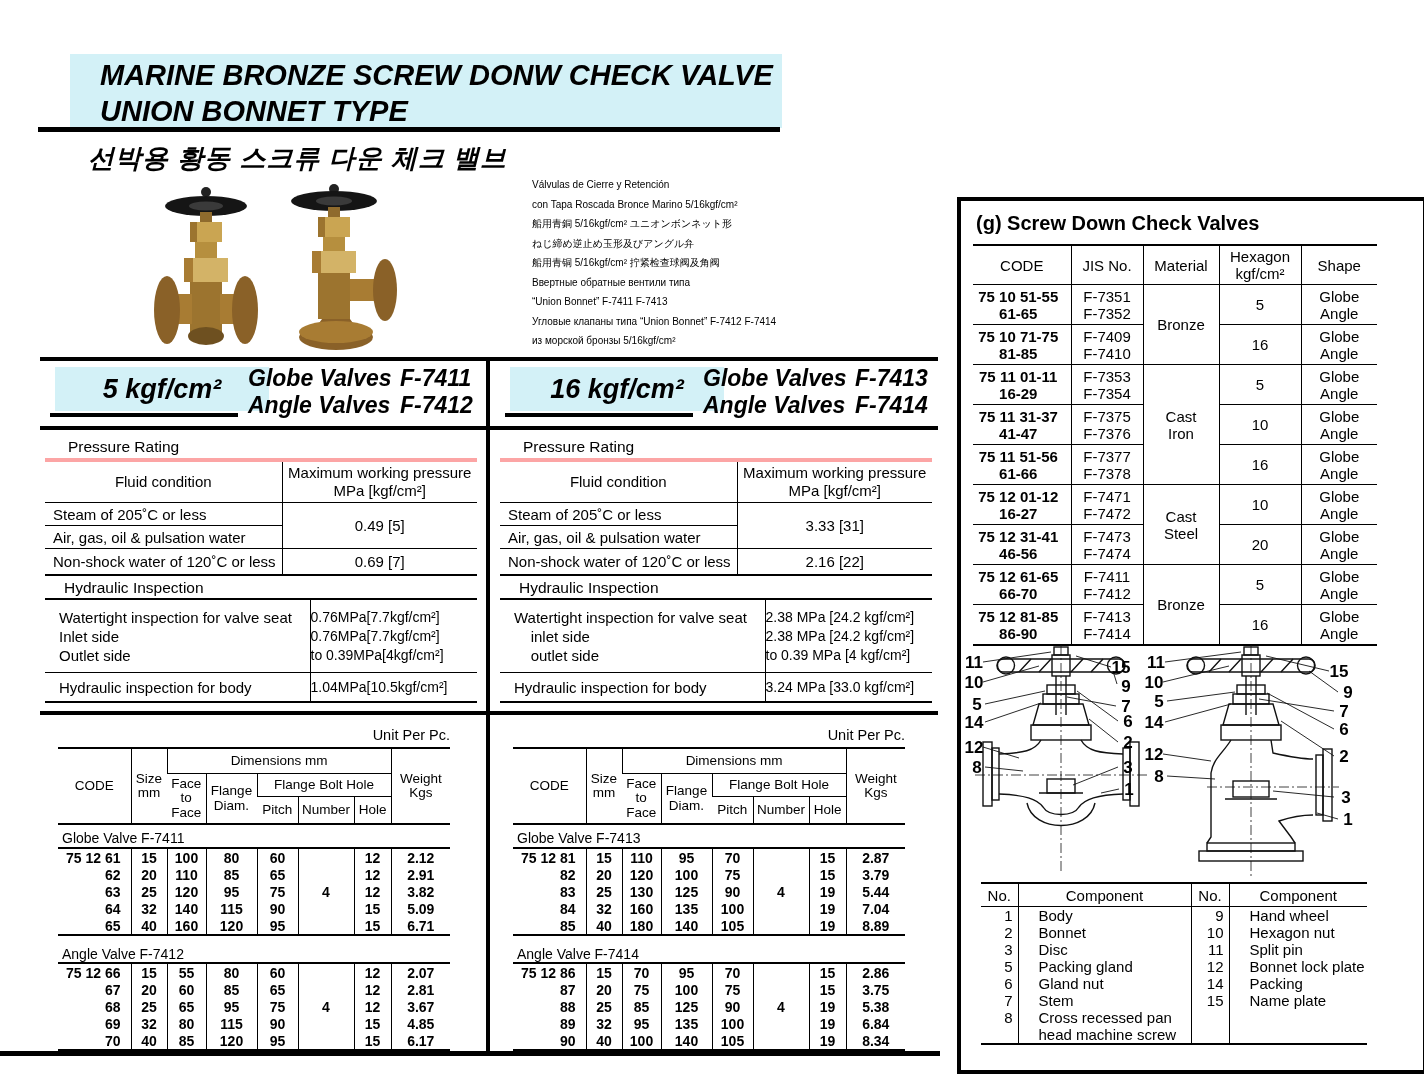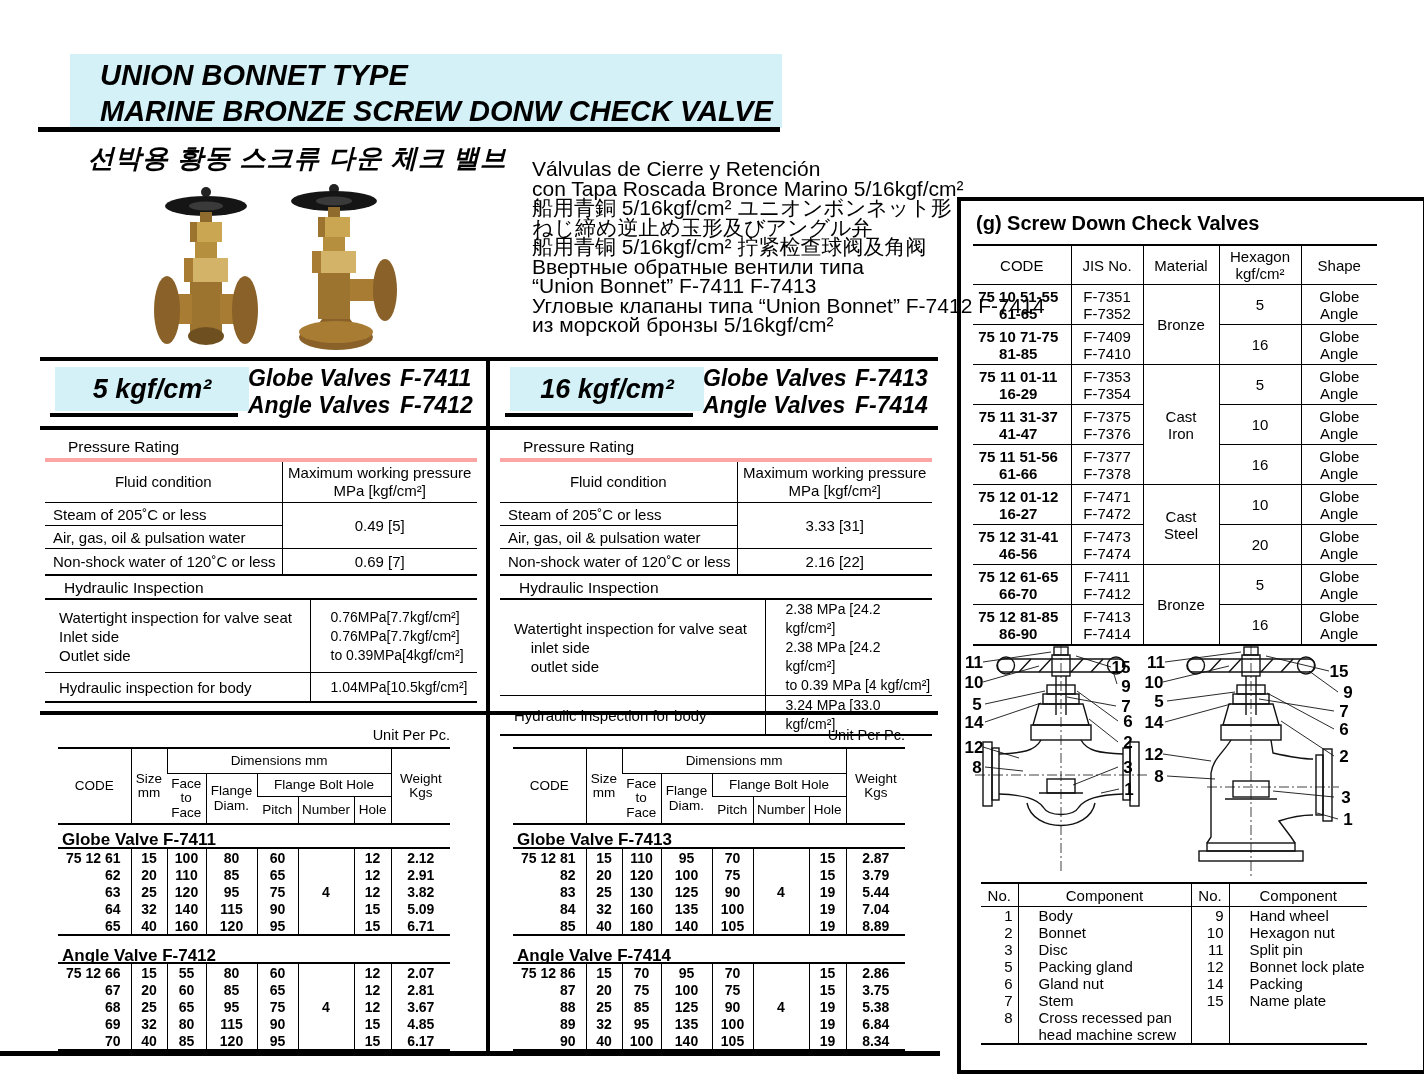--- a/index.html
+++ b/index.html
@@ -6,60 +6,60 @@
   .page{position:relative;width:1424px;height:1088px;background:#fff;color:#000;
         font-family:"Liberation Sans",sans-serif;overflow:hidden}
   .abs{position:absolute}
   .rule{position:absolute;background:#000}
   .pre{white-space:pre-line}
 
   
   .title-block{position:absolute;left:70px;top:54px;width:712px;height:74px;background:#d3f1f7;
                font-weight:bold;font-style:italic;font-size:29px;line-height:36px;padding:3px 0 0 30px;box-sizing:border-box}
   .korean{position:absolute;left:88px;top:141px;font-weight:bold;font-style:italic;font-size:26px;letter-spacing:1px}
-  .desc{position:absolute;left:532px;top:159px;font-size:21px;line-height:19.5px}
+  .desc{position:absolute;left:532px;top:175px;font-size:10px;line-height:19.5px}
 
   
   .section{position:absolute;top:0;width:485px;height:1088px}
-  .badge{position:absolute;left:55px;top:367px;width:194px;height:44px;background:#d3f1f7;
+  .badge{position:absolute;left:55px;top:367px;width:214px;height:44px;background:#d3f1f7;
          font-weight:bold;font-style:italic;font-size:27px;line-height:44px;text-align:center}
   .badge-rule{position:absolute;left:50px;top:413px;width:188px;height:4px;background:#000}
   .valve-codes{position:absolute;left:248px;top:365px;font-weight:bold;font-style:italic;font-size:23px;line-height:27px}
   .valve-codes .vname{display:inline-block;width:152px}
   .tbl-title{position:absolute;font-size:15.5px}
 
   table{border-collapse:collapse;table-layout:fixed;position:absolute}
   td{padding:0;vertical-align:middle}
 
   .rtable{left:45px;top:458px;width:432px;border-top:4px solid #fca5a5;border-bottom:2px solid #000;font-size:15px}
   .rtable td{height:22px}
   .rtable tr.rh td{height:40px;border-bottom:1px solid #000;text-align:center;line-height:18px}
   .rtable td.fl{padding-left:8px}
   .rtable td.v{border-left:1px solid #000;text-align:center}
   .rtable td.bb1{border-bottom:1px solid #000}
   .rtable tr.r3 td{height:25px}
 
   .ytable{left:45px;top:598px;width:432px;border-top:2px solid #000;border-bottom:2px solid #000;font-size:15px}
   .ytable td.lab{padding-left:14px;line-height:19px}
-  .ytable td.val{border-left:1px solid #000;padding-left:20px;font-size:14px;line-height:19px}
+  .ytable td.val{border-left:1px solid #000;padding-left:0;font-size:14px;line-height:19px}
   .ytable tr.y1 td{height:72px;border-bottom:1px solid #000}
   .ytable tr.y2 td{height:28px}
 
   .unit{position:absolute;left:45px;top:727px;width:405px;text-align:right;font-size:14.5px}
 
   .htable{left:58px;top:747px;width:392px;border-top:2px solid #000;border-bottom:2px solid #000;
           font-size:13.5px;text-align:center;line-height:14.5px}
   .htable td{border-left:1px solid #000}
   .htable td:first-child{border-left:none}
   .htable td.bb{border-bottom:1px solid #000}
   .htable tr.h1 td{height:24px}
   .htable tr.h2 td{height:22px}
   .htable tr.h3 td{height:26px}
 
-  .vtitle{position:absolute;font-weight:bold;font-size:17px}
+  .vtitle{position:absolute;font-weight:normal;font-size:14px}
   .dtable{width:392px;border-top:2px solid #000;border-bottom:2px solid #000;
           font-weight:bold;font-size:14px;text-align:center}
   .dtable td{border-left:1px solid #000;height:17px}
   .dtable td:first-child{border-left:none}
   .dtable td.code{text-align:right;padding-right:10px}
 
   
   .panel{position:absolute;left:957px;top:197px;width:470px;height:877px;border:4px solid #000;box-sizing:border-box}
   .panel-title{position:absolute;left:15px;top:11px;font-weight:bold;font-size:20px}
   .gtable{left:12px;top:43px;width:404px;border-top:2px solid #000;border-bottom:2px solid #000;
@@ -78,22 +78,22 @@
   .ctable td.cn{text-align:right;padding-right:5px}
   .ctable td.cc{padding-left:20px}
   .ctable tr.cr td{height:17px}
 </style>
 </head>
 <body>
 
 <div class="page">
 
   <div class="title-block">
+    <div>MARINE BRONZE SCREW DONW CHECK VALVE</div>
     <div>UNION BONNET TYPE</div>
-    <div>MARINE BRONZE SCREW DONW CHECK VALVE</div>
   </div>
   <div class="rule" style="left:38px;top:127px;width:742px;height:5px"></div>
   <div class="korean">선박용 황동 스크류 다운 체크 밸브</div>
 
   <svg class="abs" style="left:150px;top:186px" width="112" height="176" viewBox="0 0 112 176">
     <circle cx="56" cy="6" r="5" fill="#222"></circle>
     <ellipse cx="56" cy="20" rx="41" ry="10" fill="#151515"></ellipse>
     <ellipse cx="56" cy="20" rx="17" ry="4.5" fill="#3a3a3a"></ellipse>
     <rect x="50" y="26" width="12" height="12" fill="#8f6b2d"></rect>
     <rect x="40" y="36" width="32" height="20" fill="#caa552"></rect>

